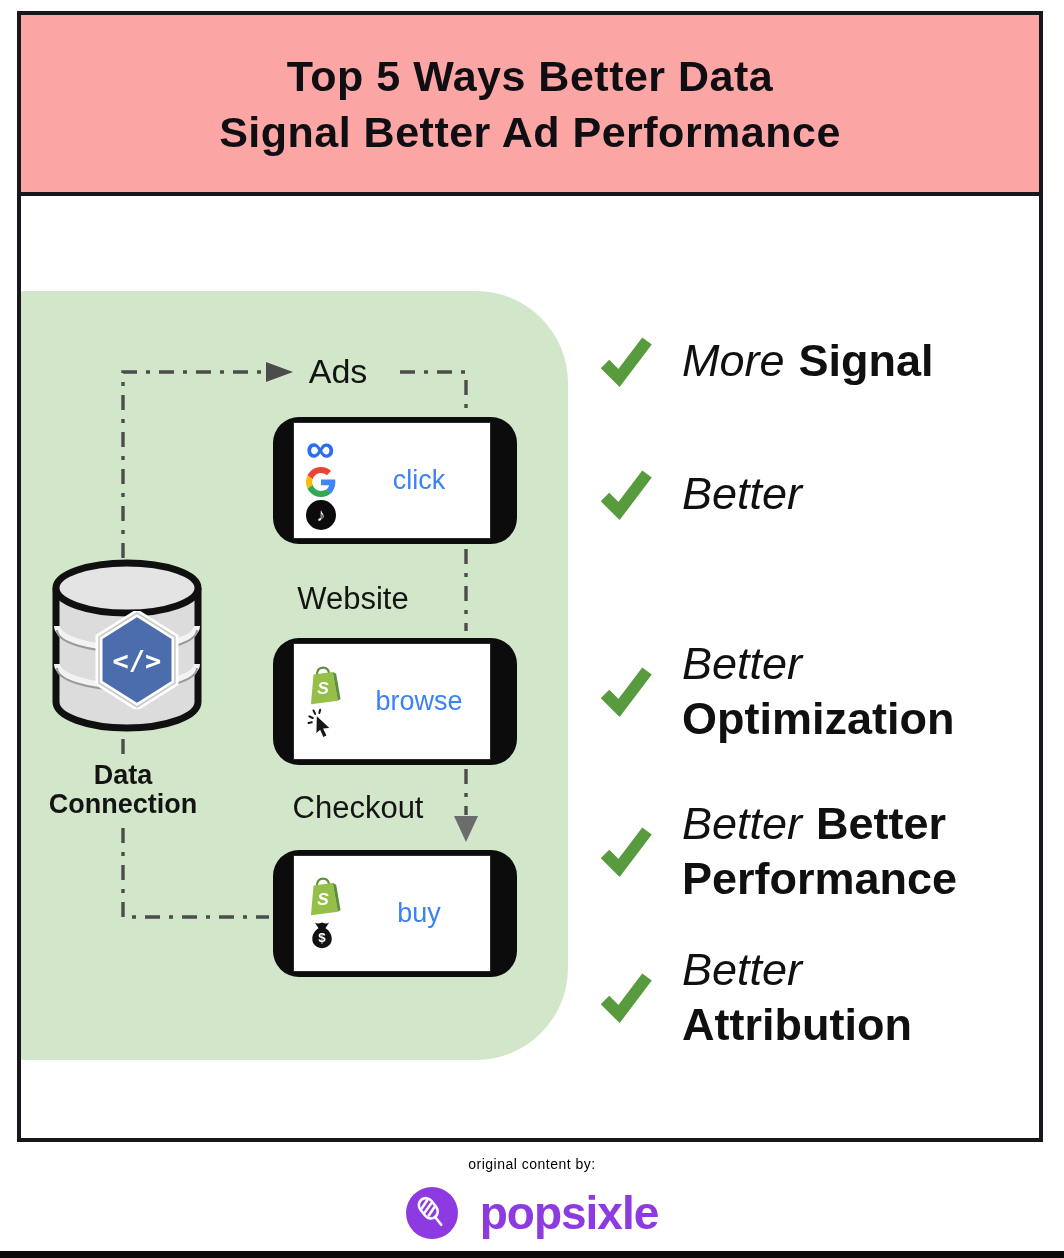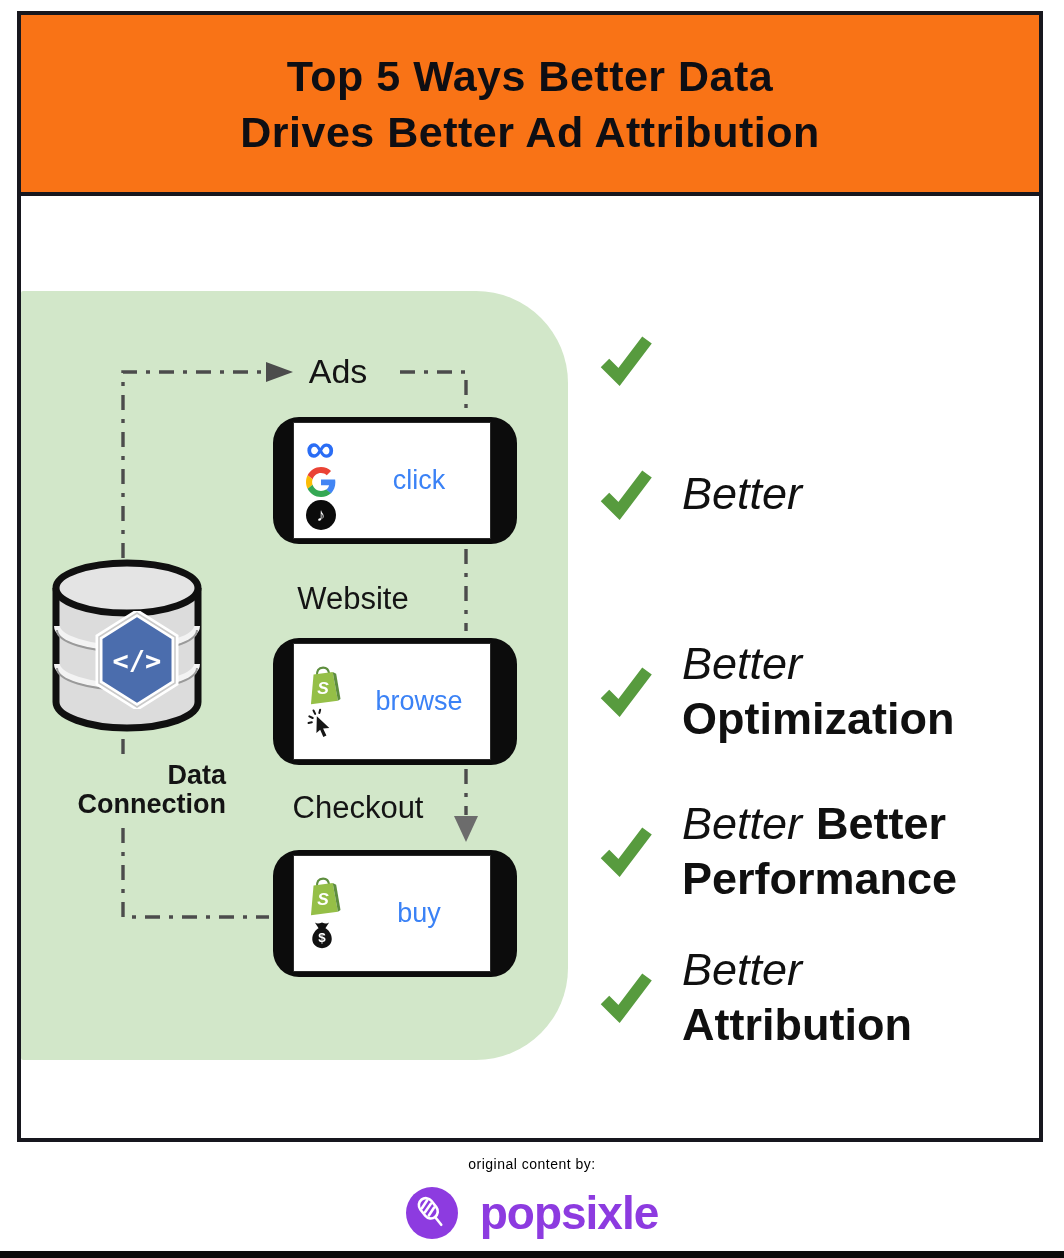--- a/index.html
+++ b/index.html
@@ -6,21 +6,21 @@
   .canvas{
     position:relative;width:1064px;height:1258px;background:#ffffff;overflow:hidden;
     font-family:"Liberation Sans","DejaVu Sans",sans-serif;color:#111;
   }
   
   .frame{
     position:absolute;left:17px;top:11px;width:1026px;height:1131px;
     border:4px solid #17171e;background:#ffffff;box-sizing:border-box;
   }
   .header{
-    position:absolute;left:0;top:0;width:100%;height:181px;background:#f97316;
+    position:absolute;left:0;top:0;width:100%;height:181px;background:#fca5a5;
     border-bottom:4px solid #17171e;box-sizing:border-box;
     display:flex;flex-direction:column;justify-content:center;align-items:center;
   }
   .header .title-line{
     font-size:43px;font-weight:bold;line-height:56px;color:#0e0e13;letter-spacing:.5px;
   }
   
   .green-panel{
     position:absolute;left:21px;top:291px;width:547px;height:769px;
     background:#d2e7c9;border-radius:2px 92px 92px 2px;
@@ -29,21 +29,21 @@
   
   .db-wrap{position:absolute;left:48px;top:556px;width:158px;height:180px;}
   .hex-wrap{position:absolute;left:94px;top:611px;width:86px;height:98px;}
   .stage-label{
     position:absolute;transform:translate(-50%,-50%);font-weight:normal;color:#141414;white-space:nowrap;
   }
   .lbl-ads{left:338px;top:371px;font-size:34px;}
   .lbl-website{left:353px;top:599px;font-size:31px;}
   .lbl-checkout{left:358px;top:808px;font-size:31px;}
   .lbl-dataconn{
-    position:absolute;left:20px;top:761px;width:206px;text-align:right;
+    position:absolute;left:20px;top:761px;width:206px;text-align:center;
     font-weight:bold;font-size:27px;line-height:29px;color:#141414;
   }
   
   .phone{
     position:absolute;left:273px;width:244px;height:127px;background:#0c0c0c;border-radius:26px;
   }
   .screen{
     position:absolute;left:20px;right:26px;top:5px;bottom:5px;background:#ffffff;
     border:1px solid #2a2a2a;box-sizing:border-box;display:flex;align-items:center;
   }
@@ -75,21 +75,21 @@
   .code-text{font-family:"DejaVu Sans Mono",monospace;font-weight:bold;}
 </style>
 </head>
 <body>
 
 <div class="canvas">
 
   <div class="frame">
     <div class="header">
       <div class="title-line">Top 5 Ways Better Data</div>
-      <div class="title-line">Drives Better Ad Attribution</div>
+      <div class="title-line">Signal Better Ad Performance</div>
     </div>
   </div>
 
   <div class="green-panel"></div>
 
   <svg class="connectors" viewBox="0 0 1064 1258">
     <g stroke="#4c4c4c" stroke-width="3.4" fill="none" stroke-dasharray="15 9 4 9">
       <path d="M123 558 L123 372 L262 372"></path>
       <path d="M400 372 L466 372 L466 413"></path>
       <path d="M466 549 L466 631"></path>
@@ -185,20 +185,27 @@
         </svg>
       </div>
       <div class="action-label">buy</div>
     </div>
   </div>
 
   <div class="benefit b1">
     <svg class="check" viewBox="0 0 52 54">
       <path d="M5 30 L19 44 L47 7" fill="none" stroke="#579b3e" stroke-width="12"></path>
     </svg>
+    <div class="benefit-text">
+      <div class="bline">
+        <span class="it">More</span>
+        <span class="bd">Signal</span>
+      </div>
+      <div class="bline bd"></div>
+    </div>
   </div>
 
   <div class="benefit b2">
     <svg class="check" viewBox="0 0 52 54">
       <path d="M5 30 L19 44 L47 7" fill="none" stroke="#579b3e" stroke-width="12"></path>
     </svg>
     <div class="benefit-text">
       <div class="bline">
         <span class="it">Better</span>
         <span class="bd"></span>

